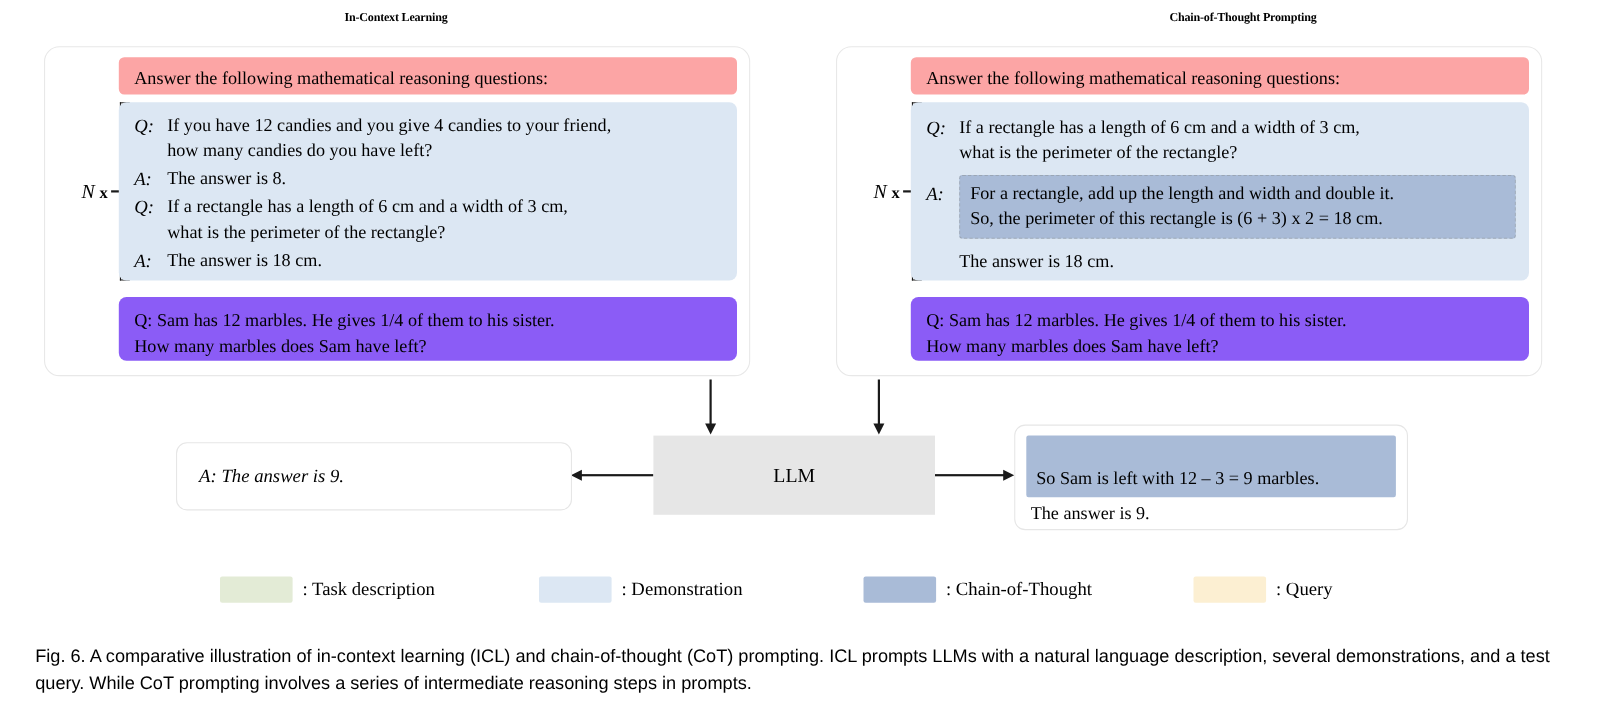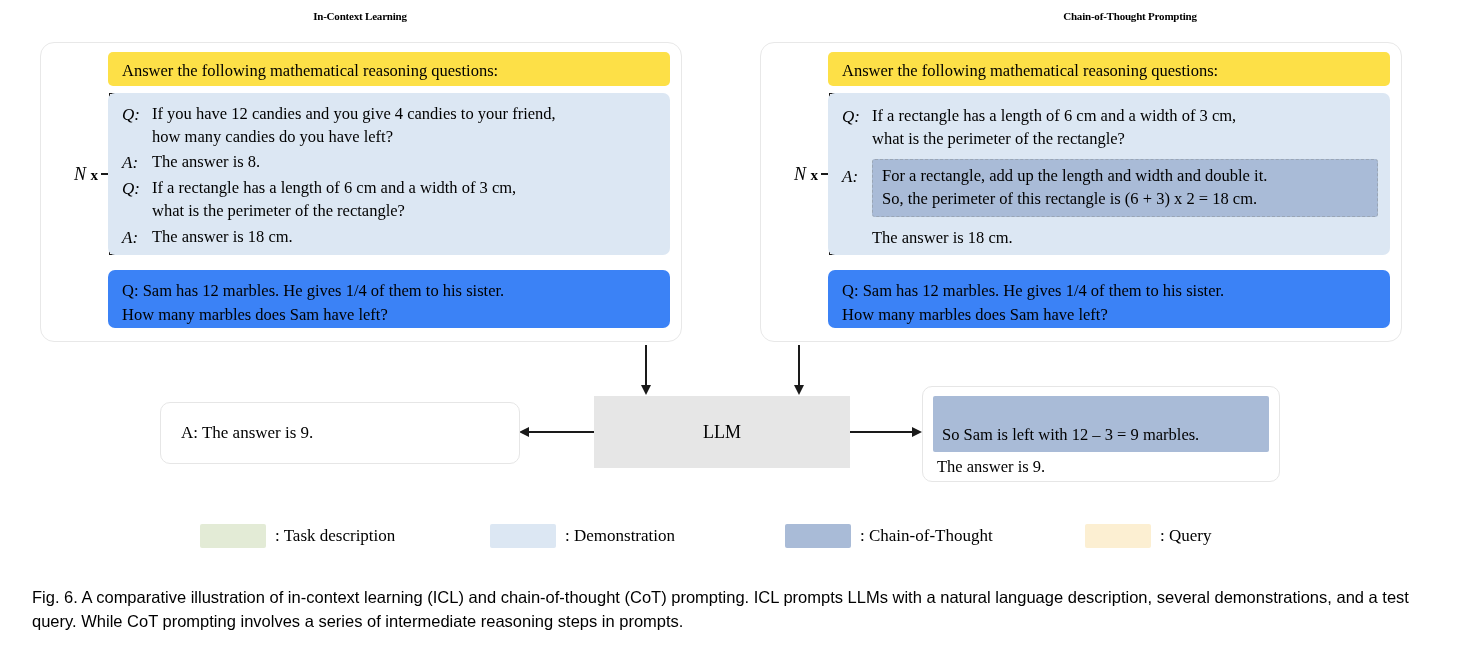--- a/index.html
+++ b/index.html
@@ -34,37 +34,37 @@
     border-radius: 14px;
     background: #ffffff;
     box-sizing: border-box;
   }
   #card-icl { left: 40px;  top: 42px; width: 642px; height: 300px; }
   #card-cot { left: 760px; top: 42px; width: 642px; height: 300px; }
 
   
   .task-box {
     position: absolute;
-    background: #fde047;
+    background: #fca5a5;
     border-radius: 5px;
     padding: 8px 14px;
     box-sizing: border-box;
     font-size: 16.5px;
     line-height: 1.35;
   }
   .demo-box {
     position: absolute;
     background: #dce7f3;
     border-radius: 7px;
     box-sizing: border-box;
     padding: 10px 12px 10px 14px;
   }
   .query-box {
     position: absolute;
-    background: #3b82f6;
+    background: #8b5cf6;
     border-radius: 7px;
     box-sizing: border-box;
     padding: 9px 14px;
     font-size: 16.5px;
     line-height: 1.45;
   }
   .cot-box {
     background: #a9bbd7;
     border: 1.4px dashed #9aa6b5;
     border-radius: 3px;
@@ -134,20 +134,21 @@
     position: absolute;
     border: 1.2px solid #e6e6e6;
     border-radius: 10px;
     background: #fff;
     box-sizing: border-box;
   }
   #out-icl {
     left: 160px; top: 402px; width: 360px; height: 62px;
     display: flex; align-items: center; padding-left: 20px;
     font-size: 17px;
+    font-style: italic;
   }
   #out-cot {
     left: 922px; top: 386px; width: 358px; height: 96px;
     padding: 9px 10px 0 10px;
   }
   #out-cot-highlight {
     background: #a9bbd7;
     padding: 4px 9px 5px 9px;
     border-radius: 2px;
     font-size: 16.5px;

